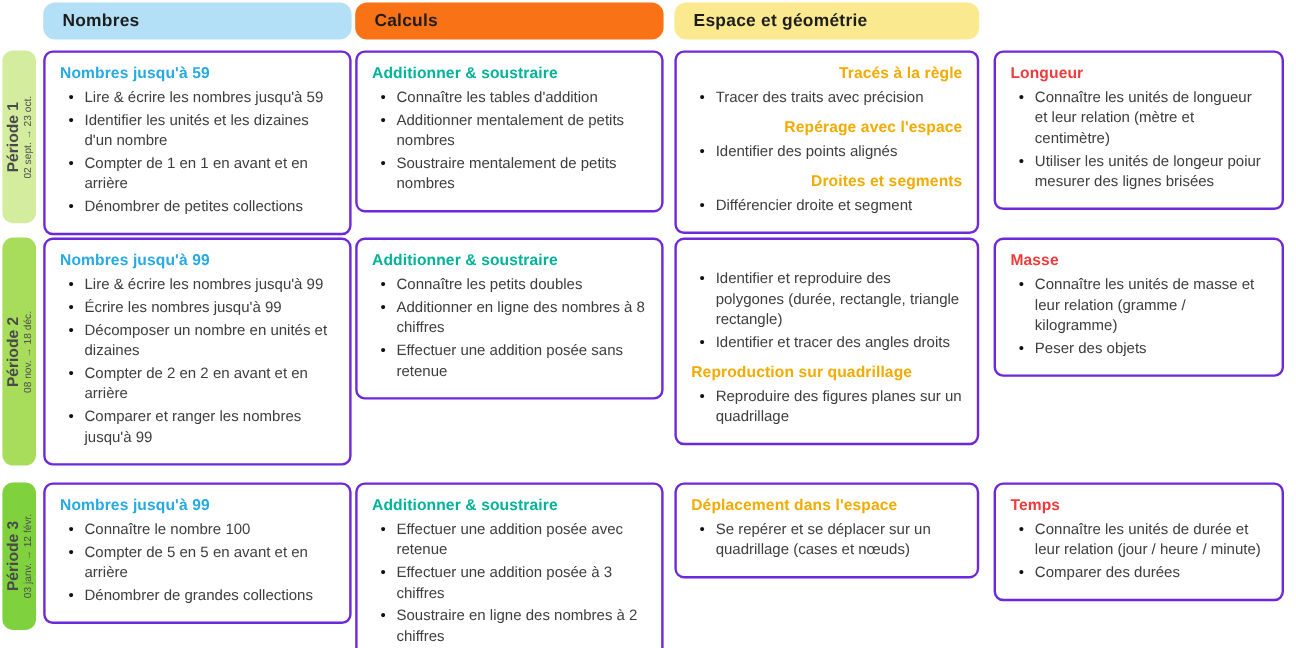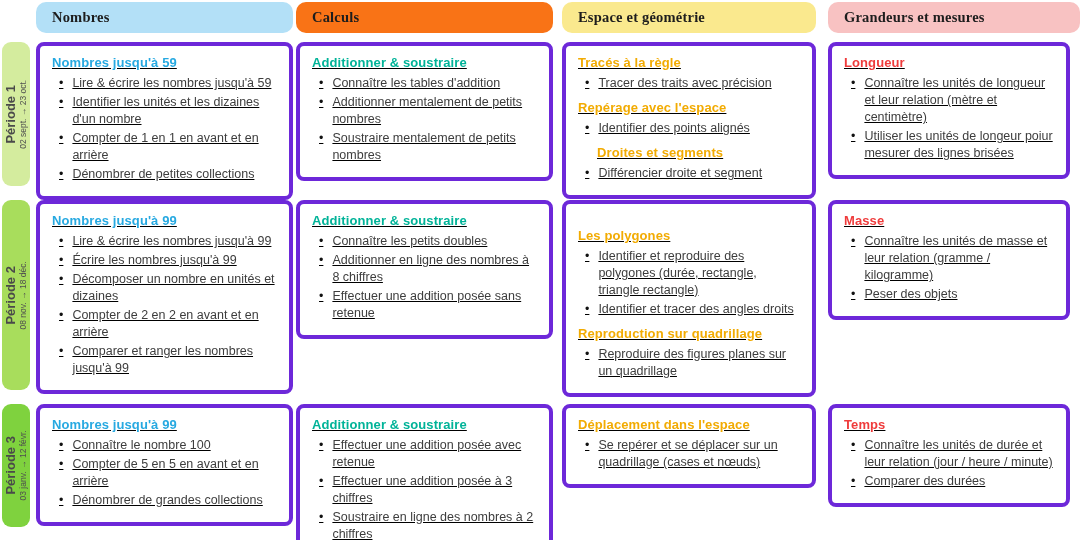--- a/index.html
+++ b/index.html
@@ -11,21 +11,21 @@
   .board{position:relative;width:1080px;height:540px;padding:2px 0 0 2px;box-sizing:border-box;}
   .grid{
     display:grid;
     grid-template-columns:28px 6px 257px 3px 257px 9px 254px 12px 242px;
   }
   
   .header-row{margin-bottom:9px;}
   .pill{
     height:31px;border-radius:10px;display:flex;align-items:center;
     padding-left:16px;box-sizing:border-box;
-    font-size:14.5px;font-weight:bold;color:#1d1d1d;letter-spacing:.2px;font-family:Liberation Serif, serif;
+    font-size:14.5px;font-weight:bold;color:#1d1d1d;letter-spacing:.2px;
   }
   .pill-grandeurs{margin-right:-10px;}
   
   .row{align-items:start;}
   .row-1{min-height:156px;}
   .row-2{min-height:204px;}
   .row-3{min-height:138px;}
   .tab{
     width:28px;border-radius:9px;display:flex;align-items:center;justify-content:center;
     overflow:hidden;
@@ -33,40 +33,39 @@
   .row-1 .tab{height:144px;}
   .row-2 .tab{height:190px;}
   .row-3 .tab{height:123px;}
   .tab-inner{
     transform:rotate(-90deg);white-space:nowrap;text-align:center;line-height:1.1;
   }
   .tab-title{display:block;font-size:13px;font-weight:bold;color:#4a4a4a;}
   .tab-dates{display:block;font-size:8.5px;color:#4f4f4f;margin-top:1px;}
   
   .card{
-    background:#ffffff;border:4px solid #6d28d9;border-radius:8px;
-    padding:9px 12px 11px;box-sizing:border-box;width:100%;text-decoration:underline;
+    background:#ffffff;border:2px solid #6d28d9;border-radius:8px;
+    padding:9px 12px 11px;box-sizing:border-box;width:100%;
   }
   .row-2 .col-espace .card{padding-top:24px;}
   .card-title{margin:0 0 5px;font-size:13px;font-weight:bold;letter-spacing:.1px;}
   .section + .section .card-title{margin-top:8px;}
   .card ul{margin:0;padding:0;list-style:none;}
   .card li{display:flex;gap:9px;padding-left:7px;margin:0 0 2px;}
   .bullet-dot{color:#111;font-size:12.5px;line-height:1.36;}
   .bullet-text{font-size:12.5px;line-height:1.36;color:#3d3d3d;}
 </style>
 </head>
 <body>
 
 <div class="board">
   <div class="grid header-row">
       <div class="pill pill-nombres" style="grid-area: 1 / 3; background: rgb(179, 224, 247);">Nombres</div>
       <div class="pill pill-calculs" style="grid-area: 1 / 5; background: #f97316;">Calculs</div>
       <div class="pill pill-espace" style="grid-area: 1 / 7; background: rgb(250, 233, 142);">Espace et géométrie</div>
-      <div class="pill pill-grandeurs" style="grid-area: 1 / 9; background: rgb(248, 194, 194);">Grandeurs et mesures</div>
     </div>
   <div id="rows">
       <div class="grid row row-1">
         <div class="tab" style="grid-column: 1; background: rgb(212, 236, 158);">
           <div class="tab-inner">
             <span class="tab-title">Période 1</span>
             <span class="tab-dates">02 sept. → 23 oct.</span>
           </div>
         </div>
         <div class="cell col-nombres" style="grid-column: 3;">
@@ -108,21 +107,21 @@
                   <span class="bullet-text">Additionner mentalement de petits nombres</span>
                 </li>
                 <li>
                   <span class="bullet-dot">•</span>
                   <span class="bullet-text">Soustraire mentalement de petits nombres</span>
                 </li>
               </ul>
             </div>
           </div>
         </div>
-        <div class="cell col-espace" style="grid-column: 7;">
+        <div class="cell col-espace" style="grid-column: 7; text-align: right;">
           <div class="card">
             <div class="section">
               <h3 class="card-title" style="color: rgb(242, 171, 2);">Tracés à la règle</h3>
               <ul>
                 <li>
                   <span class="bullet-dot">•</span>
                   <span class="bullet-text">Tracer des traits avec précision</span>
                 </li>
               </ul>
             </div>
@@ -217,21 +216,20 @@
                   <span class="bullet-dot">•</span>
                   <span class="bullet-text">Effectuer une addition posée sans retenue</span>
                 </li>
               </ul>
             </div>
           </div>
         </div>
         <div class="cell col-espace" style="grid-column: 7;">
           <div class="card">
             <div class="section">
-              <h3 class="card-title" style="color: rgb(242, 171, 2);">Les polygones</h3>
               <ul>
                 <li>
                   <span class="bullet-dot">•</span>
                   <span class="bullet-text">Identifier et reproduire des polygones (durée, rectangle, triangle rectangle)</span>
                 </li>
                 <li>
                   <span class="bullet-dot">•</span>
                   <span class="bullet-text">Identifier et tracer des angles droits</span>
                 </li>
               </ul>

